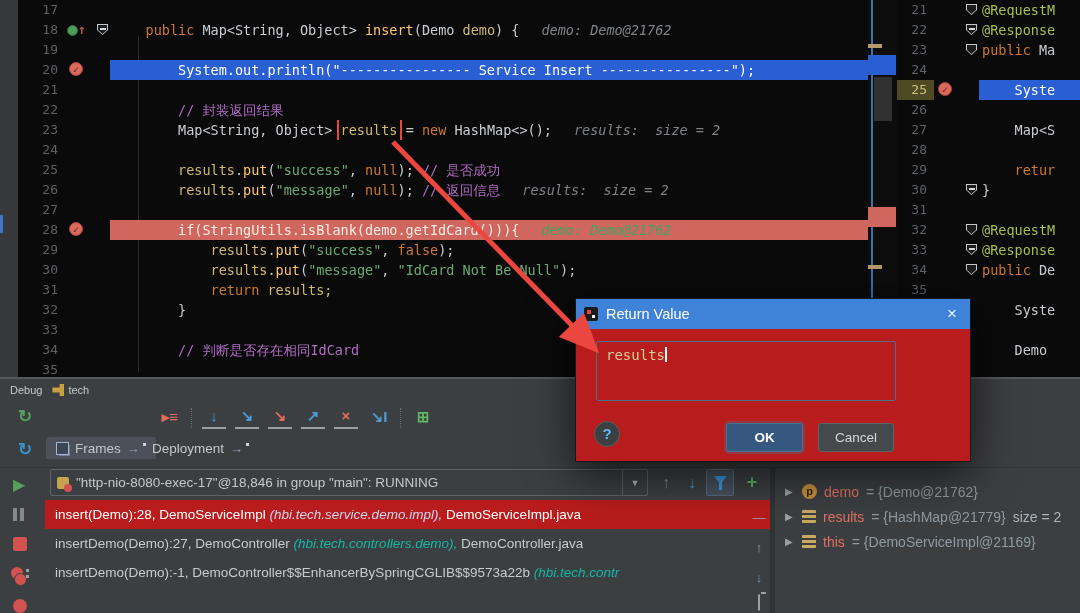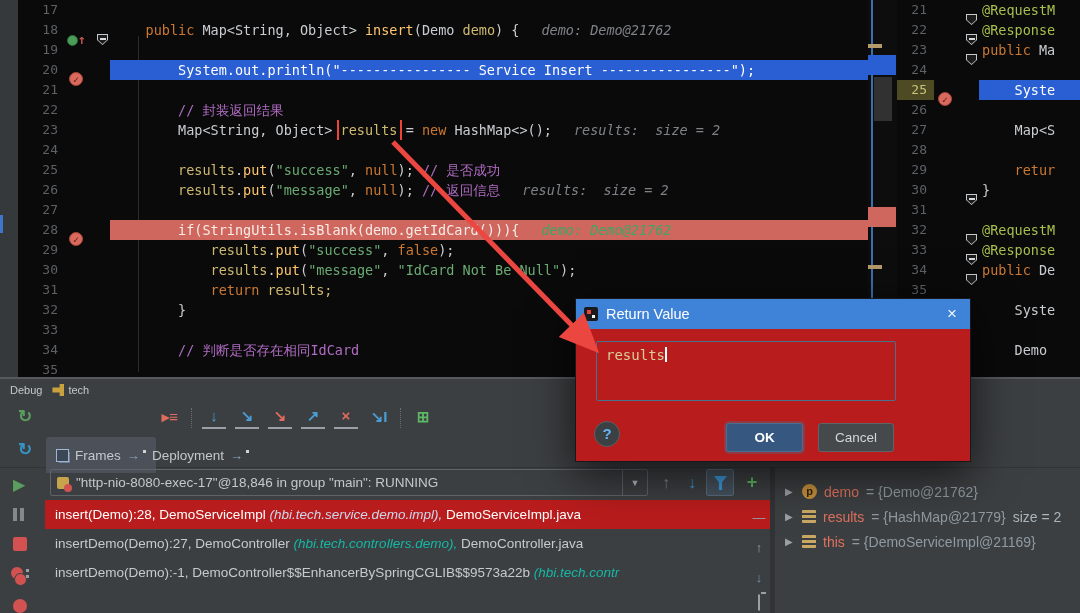--- a/index.html
+++ b/index.html
@@ -3,21 +3,21 @@
 <meta charset="utf-8">
 <style>
   html,body{margin:0;padding:0;background:#1e1e1e}
   .screen{position:relative;width:1080px;height:613px;background:#3c3f41;overflow:hidden;
           font-family:"Liberation Sans",sans-serif;color:#bbb}
   
   .editor{position:absolute;top:0;height:377px;background:#0a0a0a;
           font-family:"DejaVu Sans Mono",monospace;font-size:13.5px;overflow:hidden}
   #edL{left:18px;width:850px}
   #edR{left:897px;width:183px}
-  .eline{display:flex;height:20px;line-height:20px;align-items:center}
+  .eline{display:flex;height:20px;line-height:20px;align-items:flex-start}
   .lnum{width:40px;text-align:right;padding-right:7px;color:#5d6166;font-size:13px;flex:none}
   #edR .lnum{width:30px}
   .lnum.numHl{background:#4e4b24;color:#c9c37a}
   .gslot{width:24px;flex:none;position:relative}
   .vcs{width:7px;flex:none}
   .vcs.tan{background:#b59a6a}.vcs.blue{background:#5a7fa8}.vcs.green{background:#5f8f5f}
   .fslot{width:14px;flex:none;position:relative}
   .codepart{flex:1;white-space:pre;padding-left:3px;overflow:hidden;position:relative}
   .codepart.exec{background:#2a5fd4}
   .codepart.exec .sg{color:#fff}
@@ -55,21 +55,21 @@
            background:#c9a23f;clip-path:polygon(0 30%,60% 30%,60% 0,100% 0,100% 100%,60% 100%,60% 70%,0 70%);position:relative}
   #dbgToolbar{position:absolute;left:0;top:22px;width:100%;height:33px}
   .rail-ico{position:absolute;width:22px;height:22px;text-align:center;font-size:17px;line-height:22px;font-weight:bold;cursor:default}
   #serverTab{position:absolute;left:45px;top:0;width:100px;height:33px;background:#45484b;
              line-height:33px;padding-left:12px;font-size:13.5px;color:#c3c8cc;box-sizing:border-box;border-right:1px solid #333}
   #steps{position:absolute;left:158px;top:0;height:33px;display:flex;align-items:center;gap:9px}
   .step{width:24px;height:21px;text-align:center;font-size:15px;font-weight:bold;line-height:19px}
   .step.bar{border-bottom:2px solid #9aa0a6}
   .stepsep{width:1px;height:20px;border-left:1px dotted #6a6e71}
   #dbgTabs{position:absolute;left:0;top:55px;width:100%;height:33px;border-bottom:1px solid #323537}
-  .tab{position:absolute;top:3px;height:36px;display:flex;align-items:center;gap:6px;
+  .tab{position:absolute;top:3px;height:22px;display:flex;align-items:center;gap:6px;
        padding:0 10px;font-size:13.5px;color:#c3c8cc}
   .tab.sel{background:#4b5059;border-radius:3px 3px 0 0}
   .frames-ico{width:11px;height:11px;border:1px solid #9db6d4;background:#3b4754;box-shadow:2px 2px 0 -1px #70809a}
   .tarrow{color:#8fa6c4;font-size:13px}
   .tdot{width:3px;height:3px;background:#cfd2d6;margin:-8px 0 0 -3px}
   
   #railBottom{position:absolute;left:0;top:88px;width:44px;bottom:0}
   .vico{position:absolute;left:13px;cursor:default}
   .pauseb{display:inline-block;width:4px;height:13px;background:#85898d;margin-right:3px}
   .stopb{width:14px;height:14px;background:#d25252;border-radius:2px}

